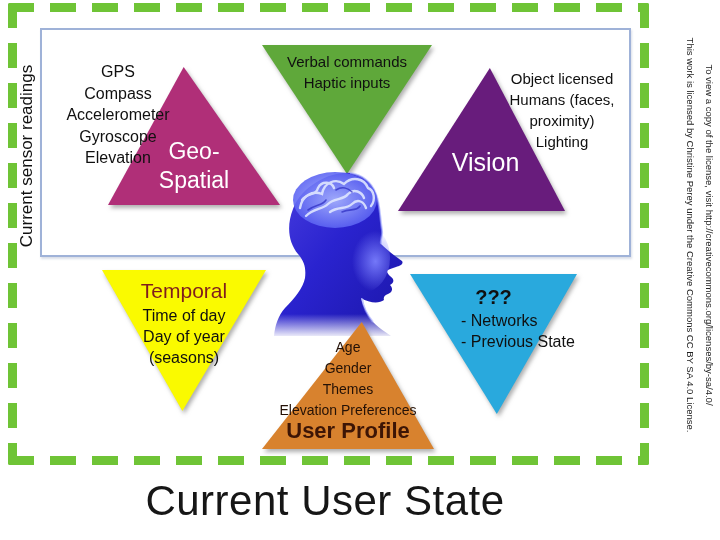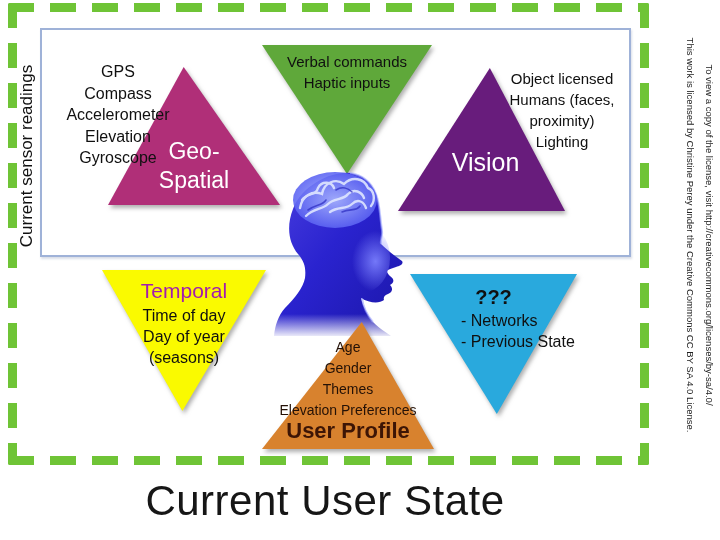--- a/index.html
+++ b/index.html
@@ -36,21 +36,21 @@
   .tri-unknown{left:410px;top:274px;width:167px;height:140px;}
   .tri-unknown .fill{background:#29a9dd;clip-path:polygon(0% 0%,100% 0%,52% 100%);}
 
   
   .txt{position:absolute;text-align:center;z-index:5;}
   .txt span{display:block;}
   .geo-label{left:108px;top:137px;width:172px;font-size:23px;line-height:29px;color:#fff;}
   .audio-label{left:262px;top:51px;width:170px;font-size:15px;line-height:21px;color:#101010;}
   .vision-label{left:402px;top:148px;width:167px;font-size:25px;color:#fff;}
   .vision-notes{left:492px;top:68px;width:140px;font-size:15px;line-height:21px;color:#101010;}
-  .temporal-title{left:102px;top:279px;width:164px;font-size:21px;color:#a21caf;}
+  .temporal-title{left:102px;top:279px;width:164px;font-size:21px;color:#7f1d1d;}
   .temporal-lines{left:102px;top:305px;width:164px;font-size:16px;line-height:21px;color:#101010;}
   .profile-lines{left:252px;top:337px;width:192px;font-size:14px;line-height:21px;color:#241106;}
   .profile-title{left:252px;top:418px;width:192px;font-size:22px;font-weight:600;color:#3d1505;}
   .unknown-title{left:410px;top:286px;width:167px;font-size:20px;font-weight:600;color:#101010;}
   .unknown-lines{left:461px;top:310px;width:130px;font-size:16px;line-height:21px;color:#101010;text-align:left;}
   .sensor-list{left:53px;top:61px;width:130px;font-size:16px;line-height:21.5px;color:#101010;text-align:center;}
 
   .slide-title{position:absolute;left:0px;top:477px;width:650px;text-align:center;
     font-size:42px;font-weight:400;letter-spacing:0.5px;color:#161616;z-index:6;}
 
@@ -70,22 +70,22 @@
   <div class="dash-h dash-bottom"></div>
   <div class="dash-v dash-left"></div>
   <div class="dash-v dash-right"></div>
 
   <div class="sensor-box"></div>
 
   <div class="txt sensor-list">
     <span>GPS</span>
     <span>Compass</span>
     <span>Accelerometer</span>
+    <span>Gyroscope</span>
     <span>Elevation</span>
-    <span>Gyroscope</span>
   </div>
 
   <div class="tri tri-geo">
       <div class="fill"></div>
     </div>
   <div class="tri tri-audio">
       <div class="fill"></div>
     </div>
   <div class="tri tri-vision">
       <div class="fill"></div>

